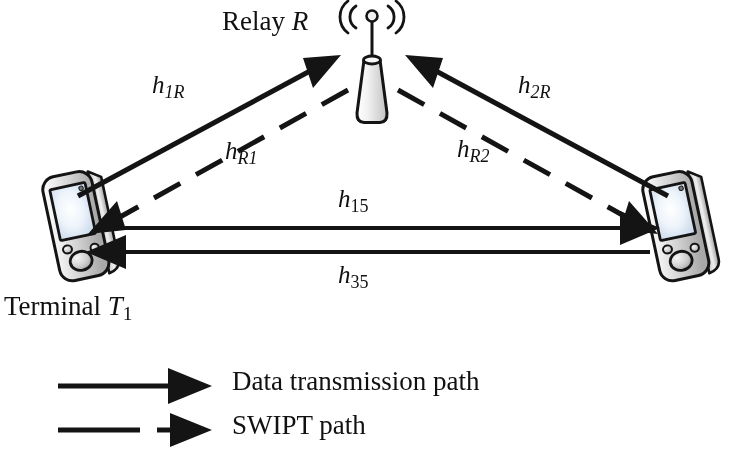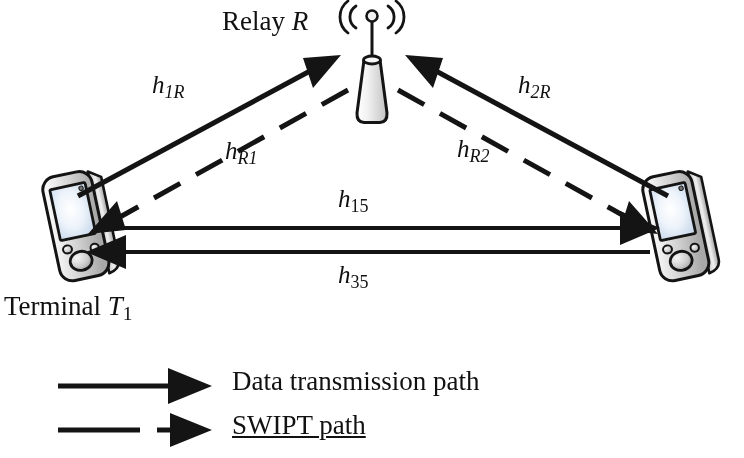--- a/index.html
+++ b/index.html
@@ -205,15 +205,15 @@
   <div class="lbl lbl-chan" style="left:338px; top:186px;">
     <span>h</span><span class="sub">15</span>
   </div>
 
   <div class="lbl lbl-chan" style="left:338px; top:262px;">
     <span>h</span><span class="sub">35</span>
   </div>
 
   <div class="lbl lbl-legend" style="left:232px; top:368px;">Data transmission path</div>
 
-  <div class="lbl lbl-legend" style="left:232px; top:412px;text-decoration:underline;">SWIPT path</div>
+  <div class="lbl lbl-legend" style="left:232px; top:412px;">SWIPT path</div>
 
 </div>
 
 </body></html>

